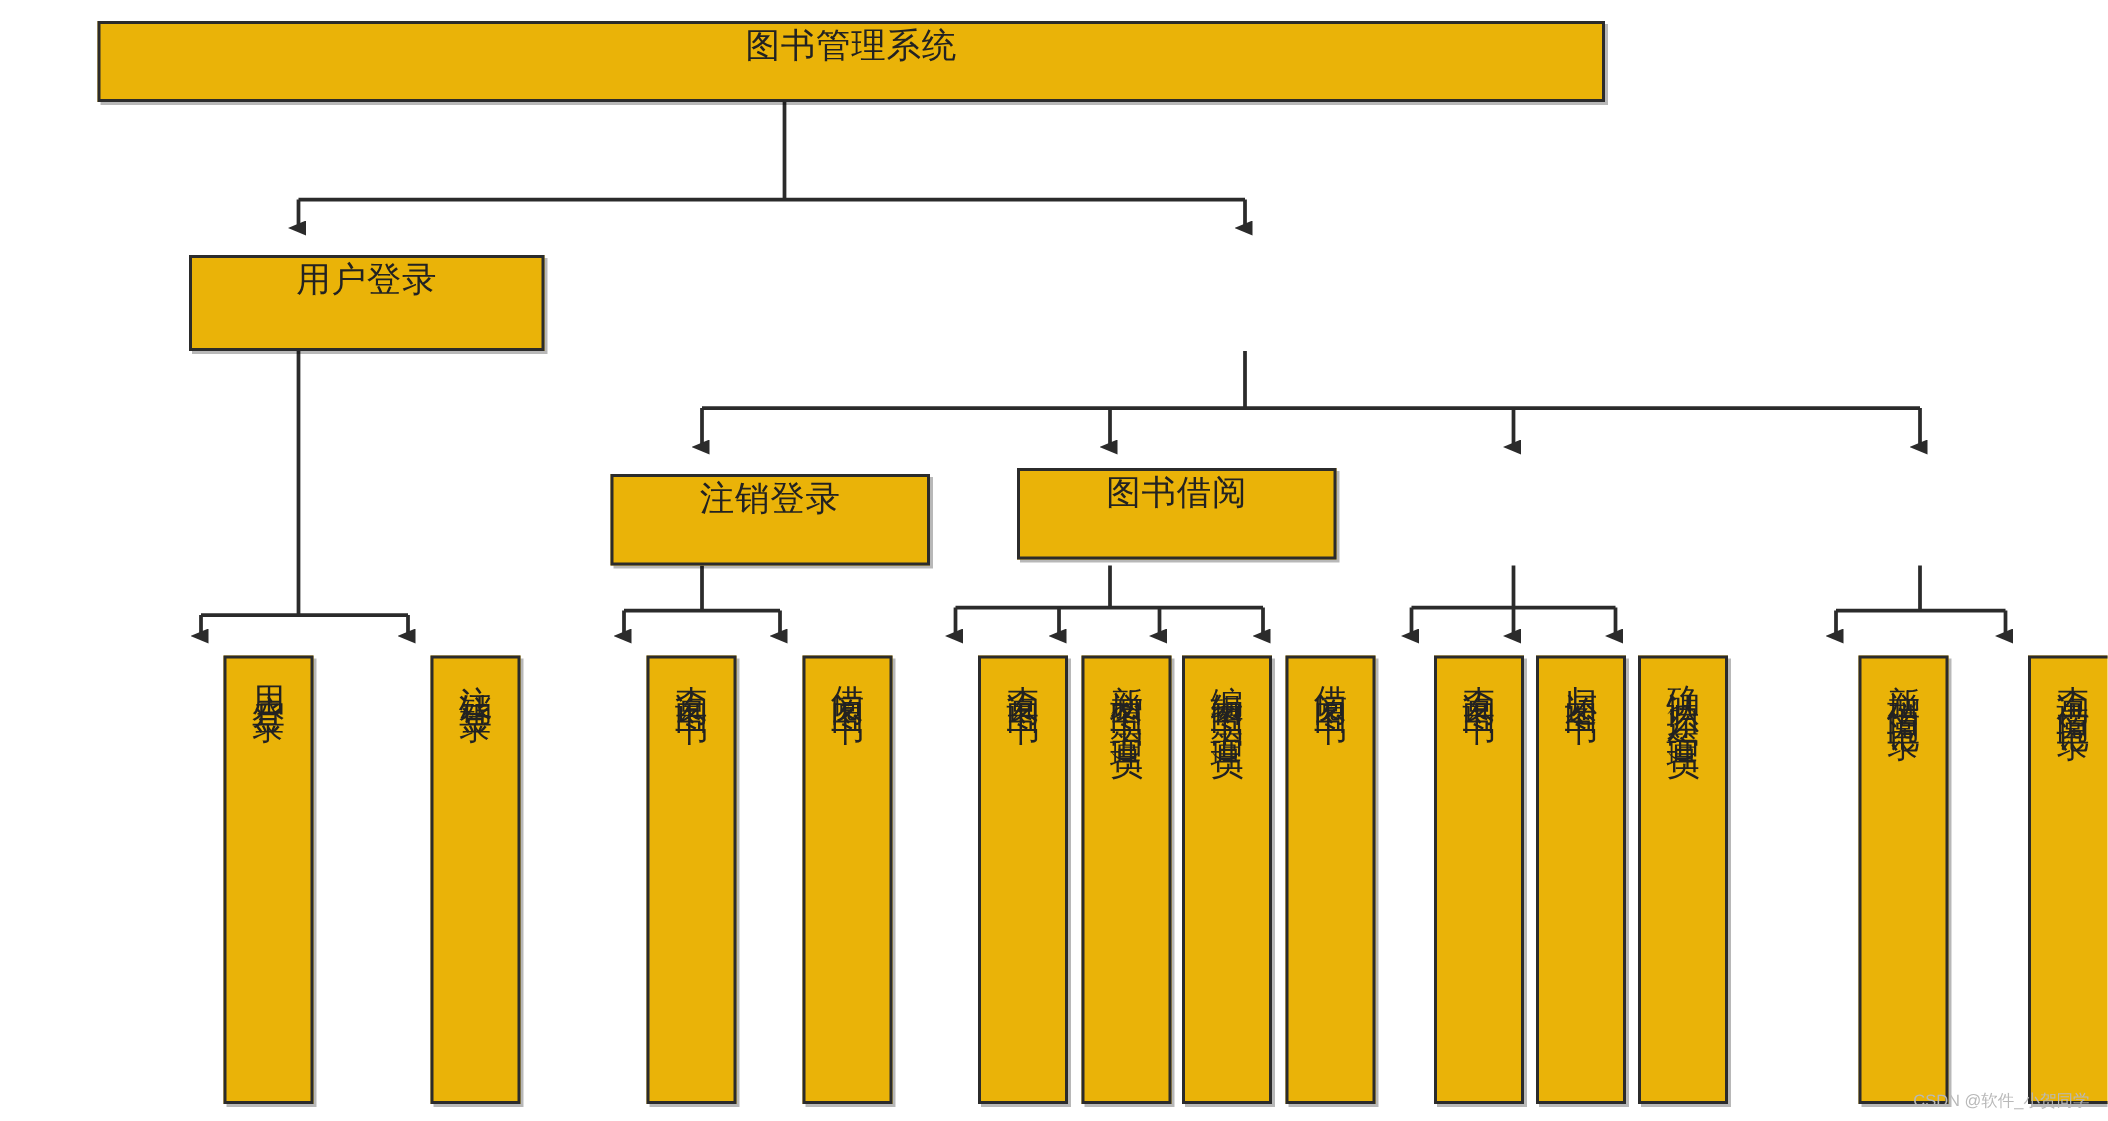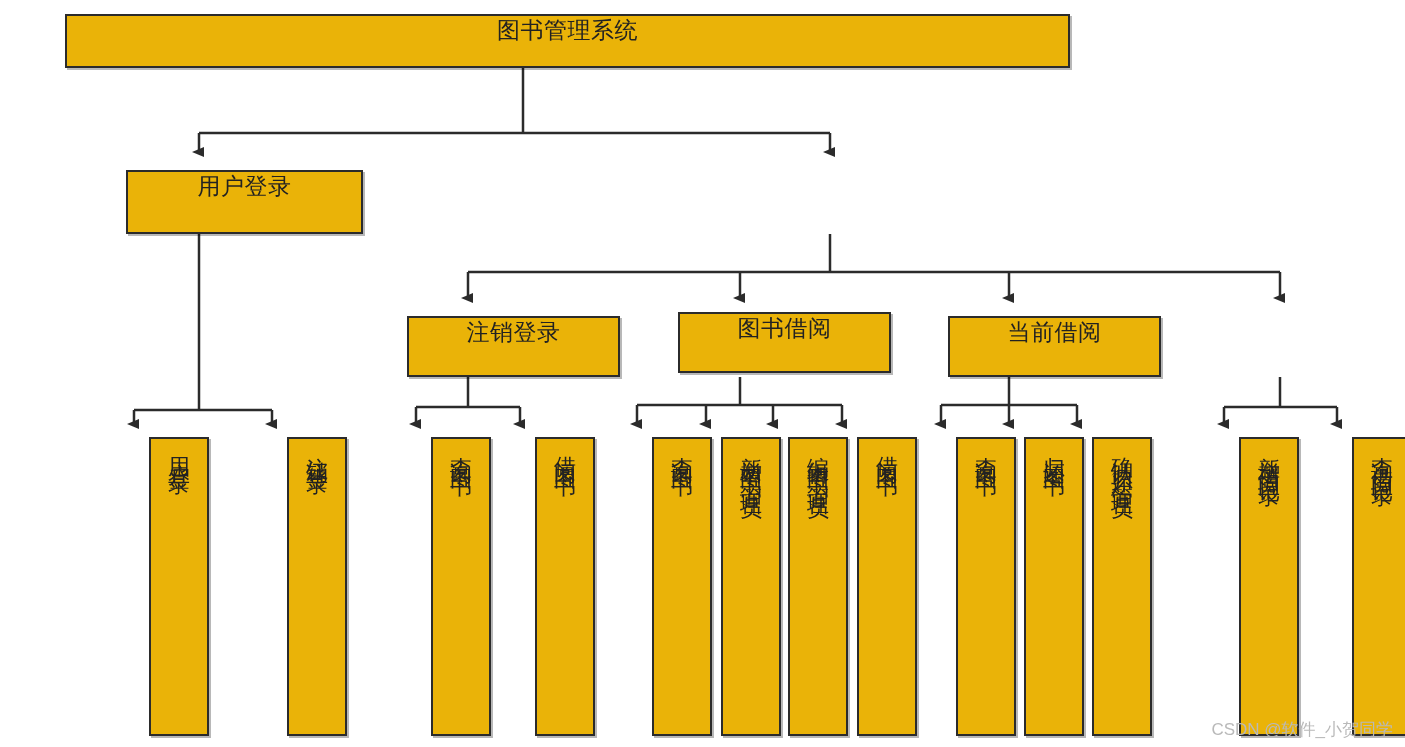--- a/index.html
+++ b/index.html
@@ -49,21 +49,21 @@
     writing-mode: vertical-rl;
     text-orientation: upright;
     letter-spacing: 6px;
     line-height: 1;
     font-size: 22px;
   }
   .watermark {
     position: absolute;
     right: 12px;
     bottom: 6px;
-    font-size: 17px;
+    font-size: 11px;
     color: #b9b9b9;
     font-family: "Liberation Sans", "DejaVu Sans", sans-serif;
     white-space: nowrap;
     pointer-events: none;
   }
 </style>
 </head>
 <body>
 
 <div id="diagram-root">
@@ -125,23 +125,20 @@
   <div class="node-box" style="left:81px; top:170px; width:237px; height:64px;">
     <span class="node-label">用户登录</span>
   </div>
 
   <div class="node-box" style="left:362px; top:316px; width:213px; height:61px;">
     <span class="node-label">注销登录</span>
   </div>
   <div class="node-box" style="left:633px; top:312px; width:213px; height:61px;">
     <span class="node-label">图书借阅</span>
   </div>
-  <div class="node-box" style="left:903px; top:316px; width:213px; height:61px;">
-    <span class="node-label">当前借阅</span>
-  </div>
 
   <div class="node-box vertical" style="left:104px; top:437px; width:60px; height:299px;">
     <span class="node-label">用户登录</span>
   </div>
   <div class="node-box vertical" style="left:242px; top:437px; width:60px; height:299px;">
     <span class="node-label">注销登录</span>
   </div>
 
   <div class="node-box vertical" style="left:386px; top:437px; width:60px; height:299px;">
     <span class="node-label">查询图书</span>

